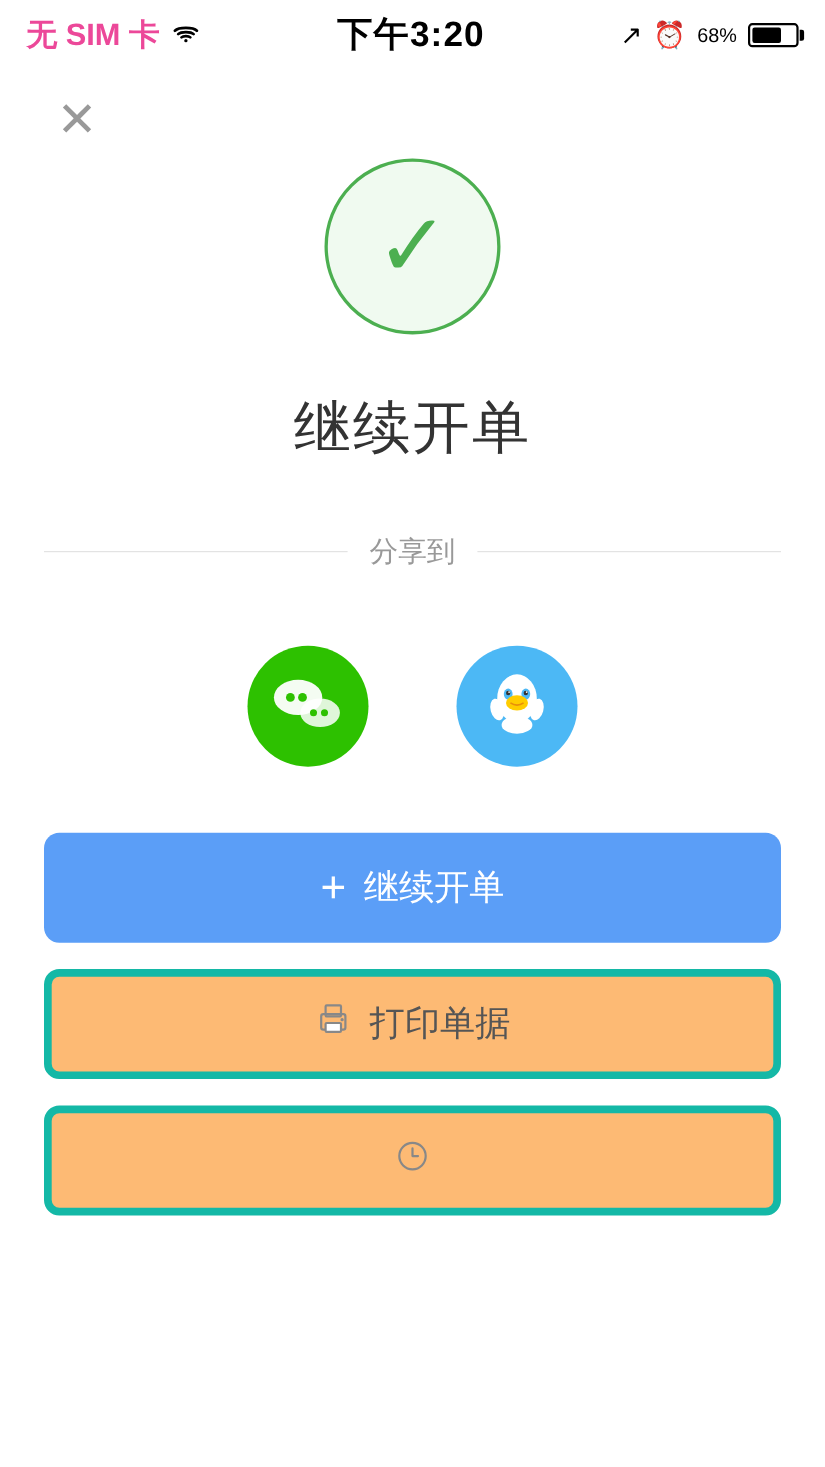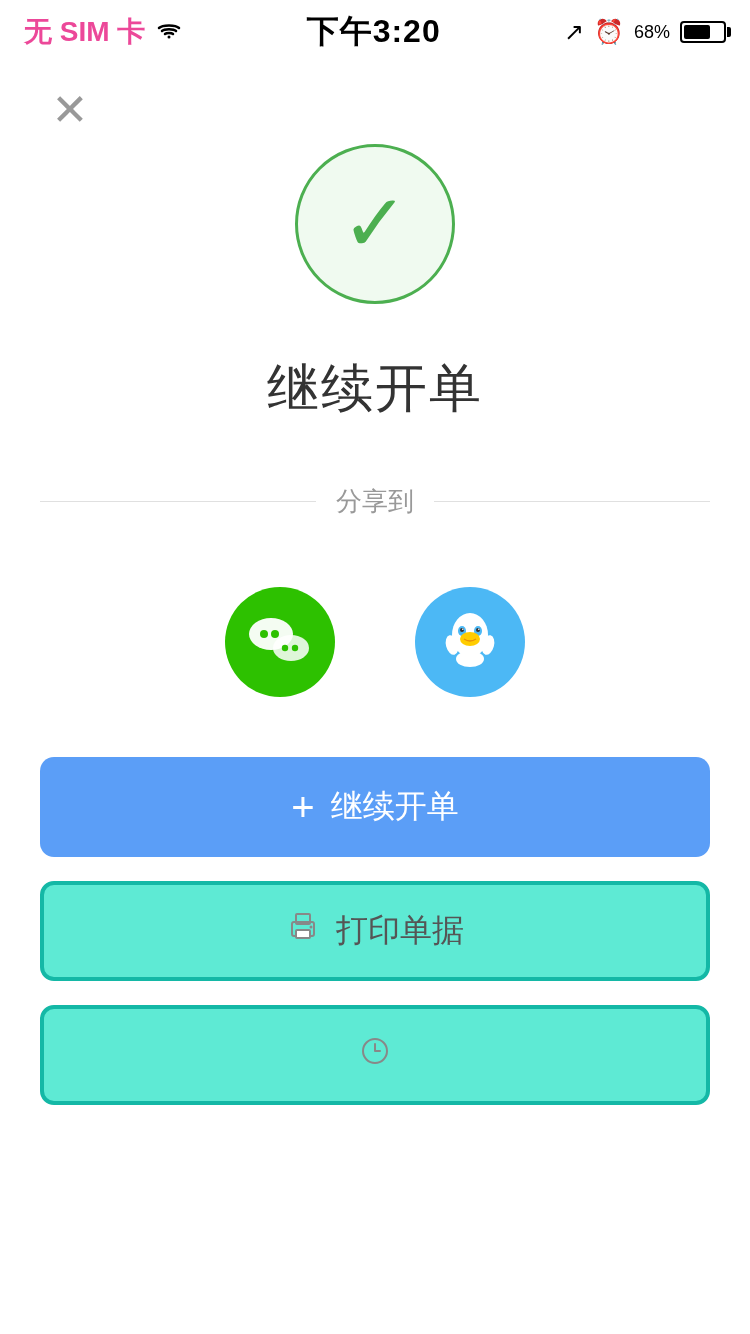--- a/index.html
+++ b/index.html
@@ -237,23 +237,23 @@
       cursor: pointer;
       border: none;
     }
 
     .btn-primary {
       background: #5b9ef7;
       color: #fff;
     }
 
     .btn-secondary {
-      background: #5eead4;
+      background: #fdba74;
       color: #555;
-      border: 4px solid #14b8a6;
+      border: 7px solid #14b8a6;
     }
 
     .btn-icon {
       font-size: 34px;
     }
 
     .btn-plus {
       font-size: 40px;
       font-weight: 300;
       color: #fff;

